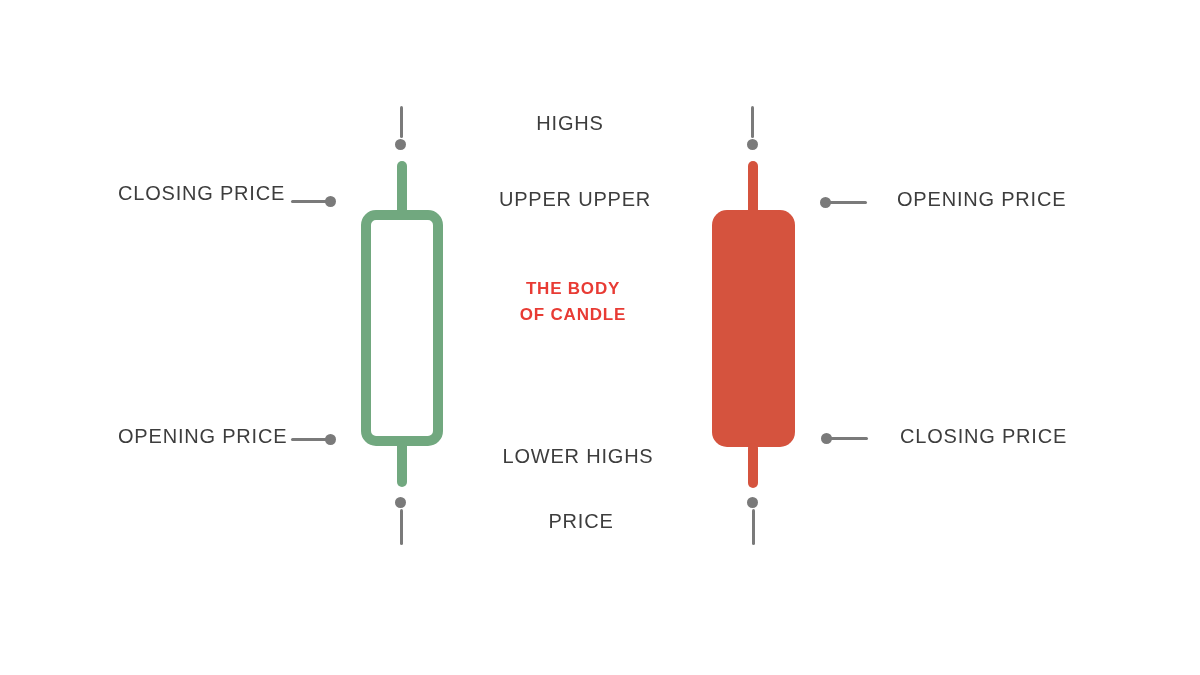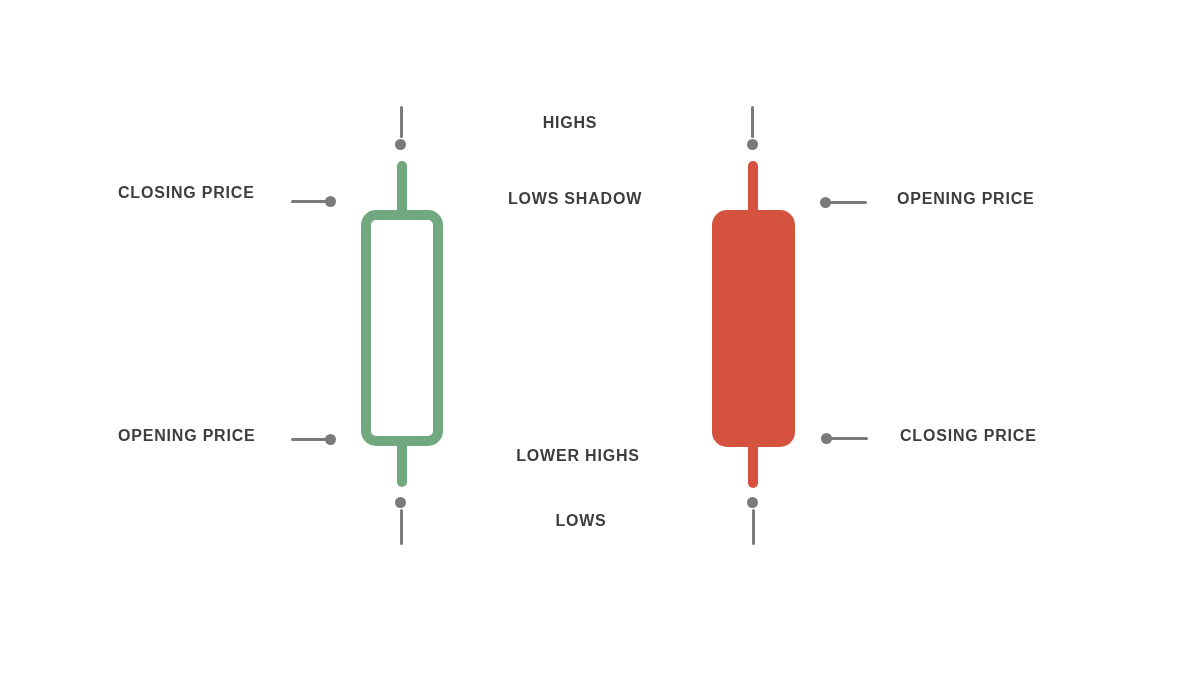--- a/index.html
+++ b/index.html
@@ -8,21 +8,21 @@
     --body-text-red:#E83B34;
     --label-text:#3D3D3D;
     --connector-gray:#7A7A7A;
   }
   html,body{margin:0;padding:0;background:#fff;}
   .stage{
     position:relative;width:1200px;height:675px;background:#ffffff;overflow:hidden;
     font-family:"Liberation Sans", sans-serif;
   }
   .label{
-    position:absolute;font-size:16px;letter-spacing:.8px;font-weight:700;
+    position:absolute;font-size:20px;letter-spacing:.8px;font-weight:400;
     color:var(--label-text);white-space:nowrap;line-height:20px;
   }
   .centered{transform:translateX(-50%);}
   .body-label{
     position:absolute;transform:translateX(-50%);text-align:center;
     color:var(--body-text-red);font-size:17px;font-weight:700;letter-spacing:.8px;line-height:26px;
     white-space:nowrap;
   }
   
   .h-line{position:absolute;height:3px;background:var(--connector-gray);border-radius:2px;}
@@ -59,25 +59,29 @@
 
   <div class="label" style="left:118px;top:183px;">CLOSING PRICE</div>
   <div class="h-line" style="left:291px;top:200px;width:40px;"></div>
   <div class="dot" style="left:325px;top:196px;"></div>
 
   <div class="label" style="left:118px;top:426px;">OPENING PRICE</div>
   <div class="h-line" style="left:291px;top:438px;width:40px;"></div>
   <div class="dot" style="left:325px;top:434px;"></div>
 
   <div class="label centered" style="left:570px;top:113px;">HIGHS</div>
-  <div class="label centered" style="left:575px;top:189px;">LOWS SHADOW</div>
+  <div class="label centered" style="left:575px;top:189px;">UPPER UPPER</div>
 
+  <div class="body-label" style="left:573px;top:276px;">
+    <div>THE BODY</div>
+    <div>OF CANDLE</div>
+  </div>
 
   <div class="label centered" style="left:578px;top:446px;">LOWER HIGHS</div>
-  <div class="label centered" style="left:581px;top:511px;">LOWS</div>
+  <div class="label centered" style="left:581px;top:511px;">PRICE</div>
 
   <div>
 
     <div class="v-line" style="left:751px;top:106px;height:32px;"></div>
     <div class="dot" style="left:747px;top:139px;"></div>
 
     <div class="wick-red" style="left:748px;top:161px;height:55px;"></div>
 
     <div class="body-red" style="left:712px;top:210px;width:83px;height:237px;"></div>
 

